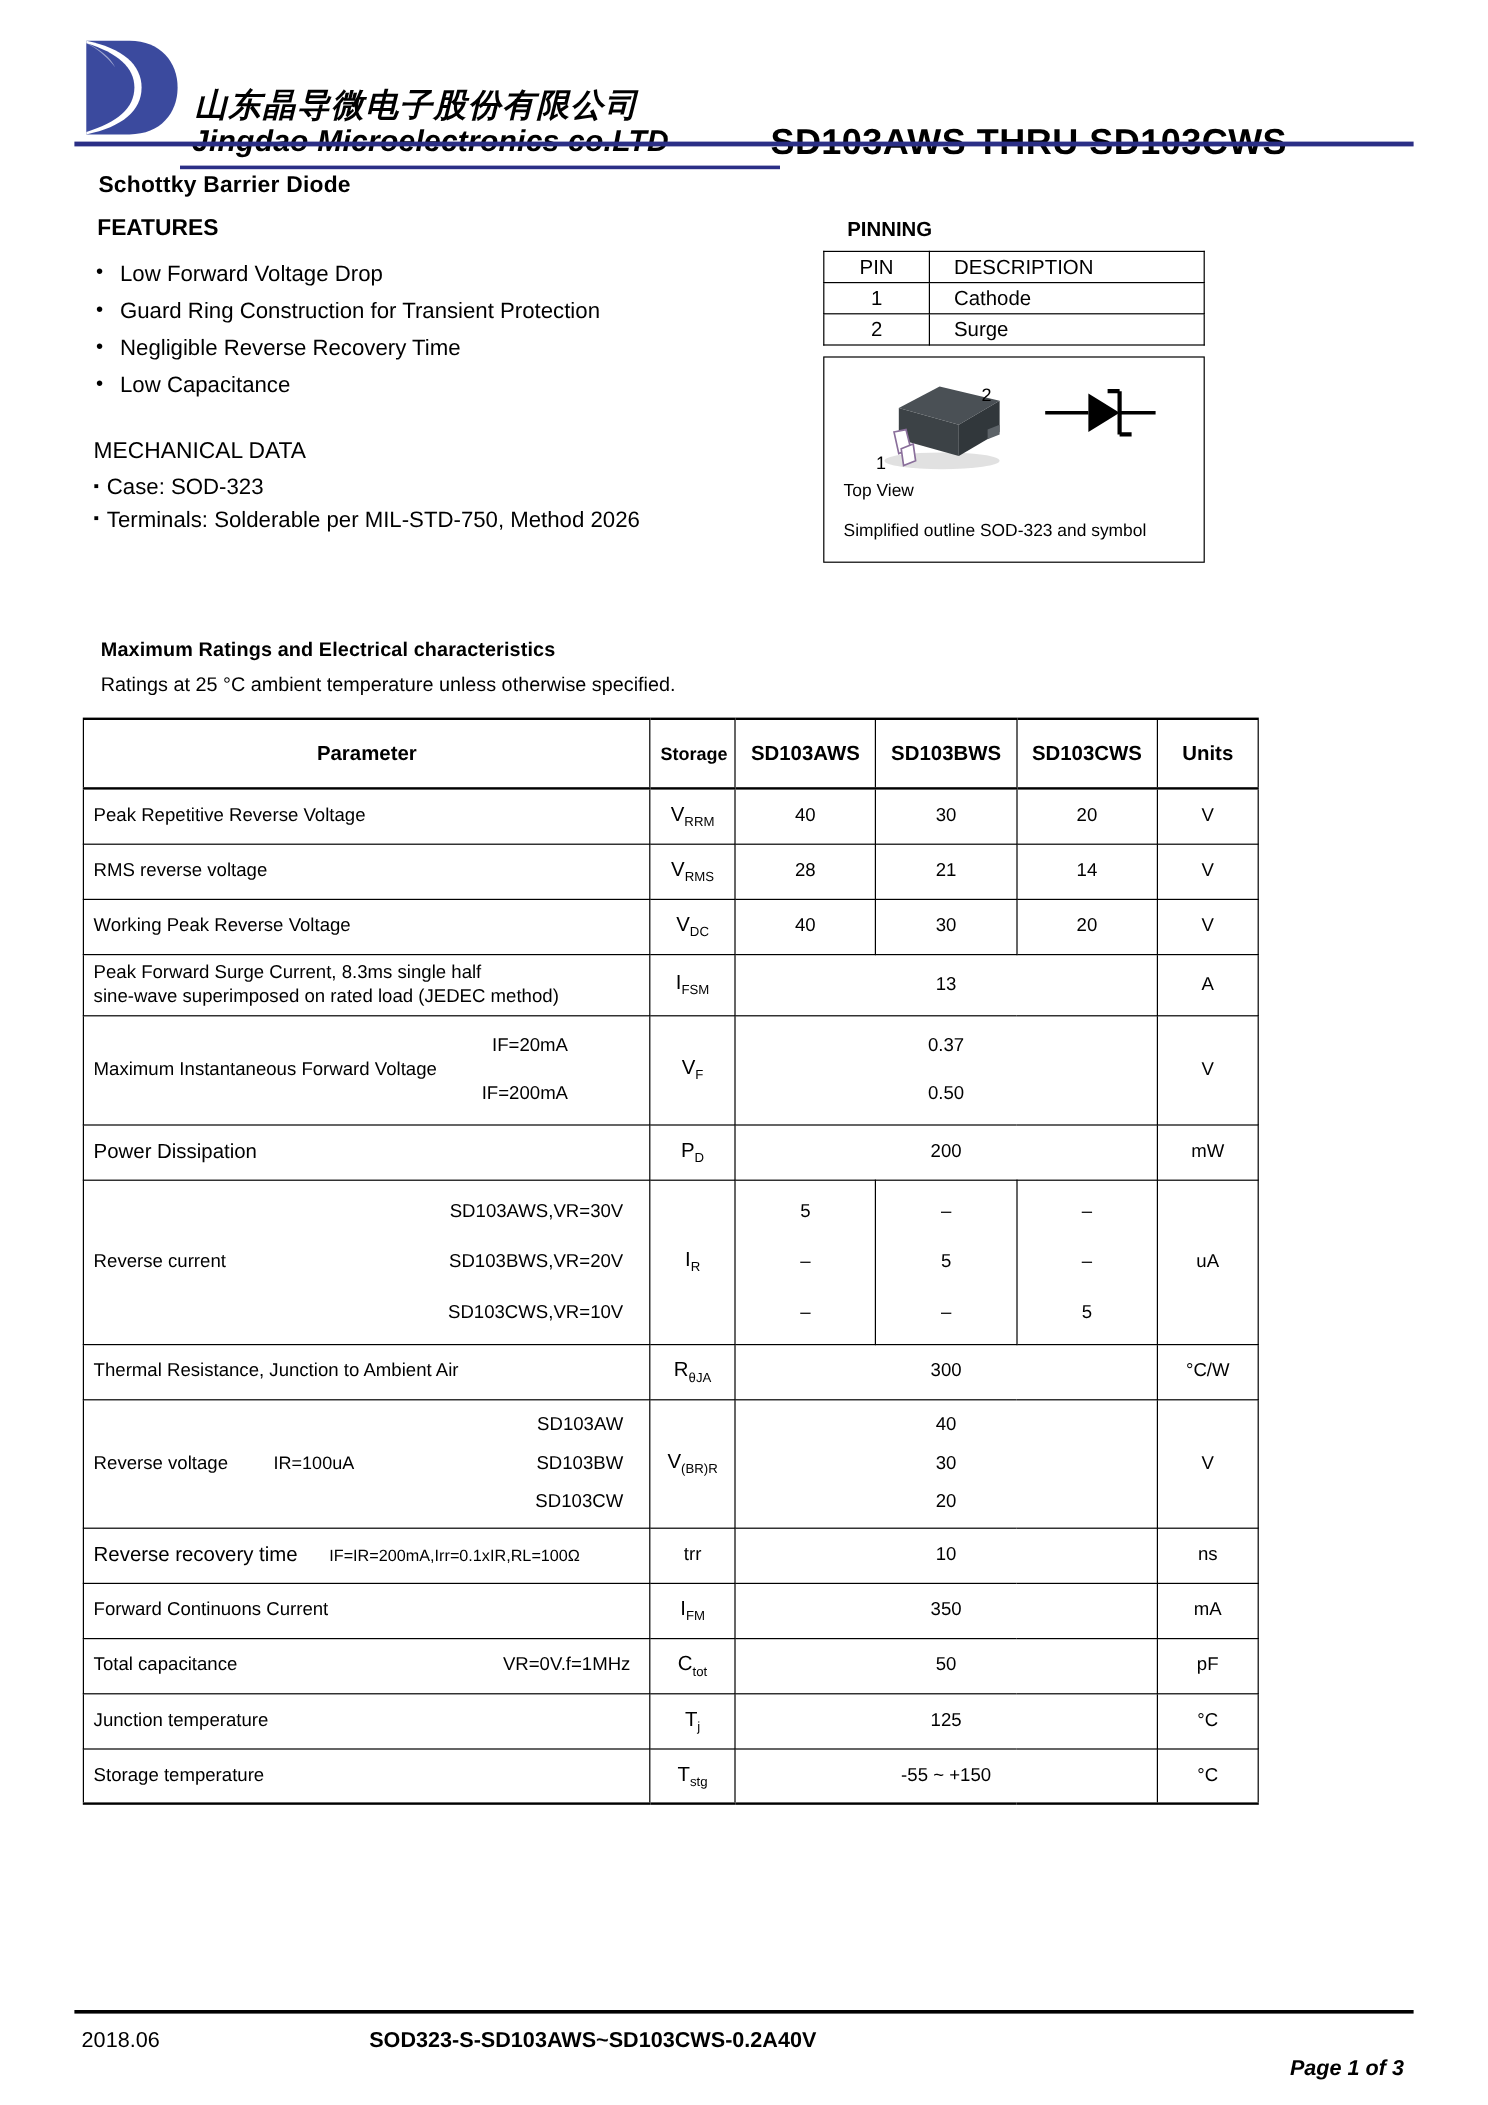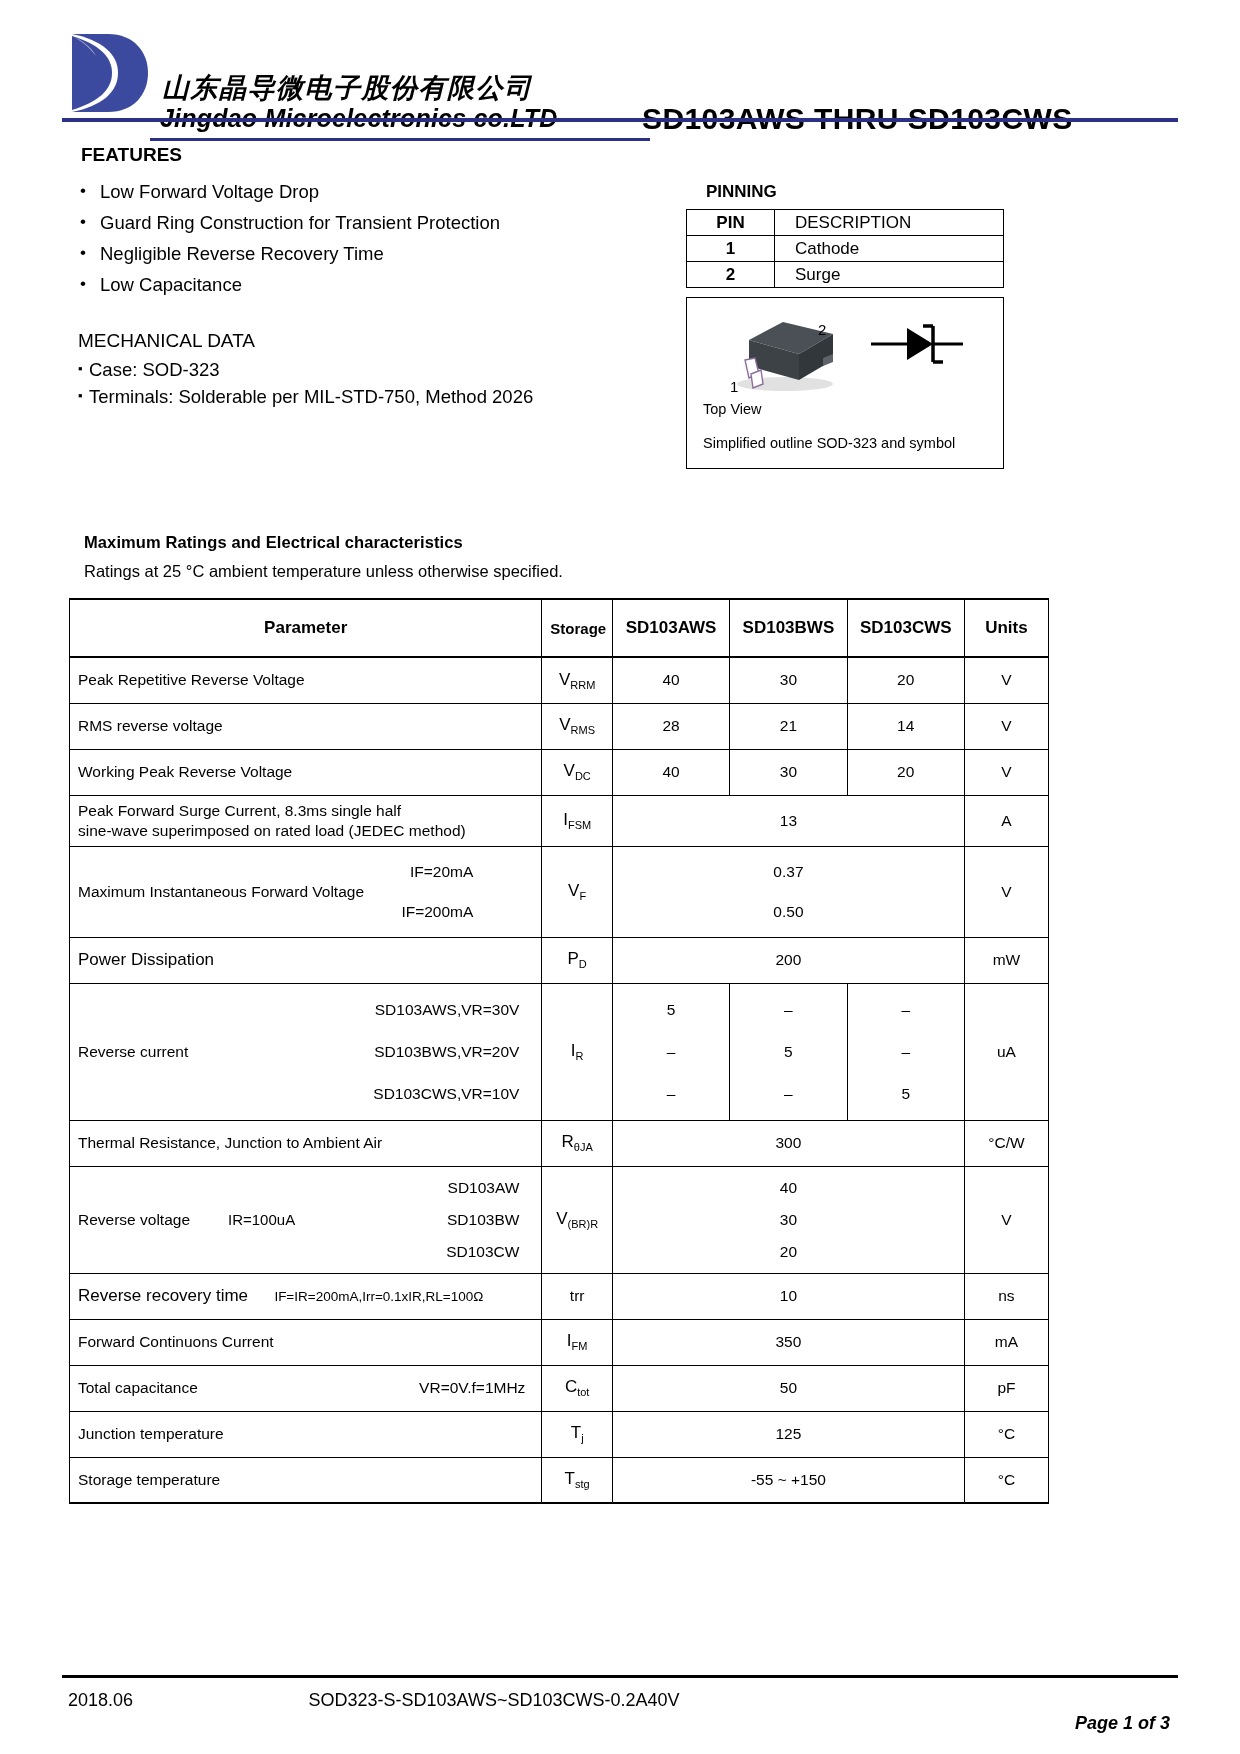--- a/index.html
+++ b/index.html
@@ -80,21 +80,21 @@
   .pinning-wrap { position: absolute; left: 686px; top: 182px; width: 320px; }
   .pinning-head { font-size: 17px; font-weight: bold; margin: 0 0 7px 20px; }
   table.pinning {
     border-collapse: collapse; width: 318px; table-layout: fixed;
   }
   table.pinning td, table.pinning th {
     border: 1.6px solid #000; height: 26px;
     font-size: 17px; font-weight: normal; text-align: center;
     padding: 2px 4px;
   }
-  table.pinning .col-pin { width: 88px; font-weight: bold; }
+  table.pinning .col-pin { width: 88px; }
   table.pinning .desc { text-align: left; padding-left: 20px; }
 
   
   .pkg-box {
     position: absolute; left: 686px; top: 297px;
     width: 318px; height: 172px; border: 1.6px solid #000;
   }
   .pkg-svg { position: absolute; left: 20px; top: 10px; }
   .symbol-svg { position: absolute; left: 180px; top: 18px; }
   .topview {
@@ -167,21 +167,21 @@
   
   .footer-rule {
     position: absolute; left: 62px; top: 1675px; width: 1116px; height: 3px;
     background: #000;
   }
   .footer-date {
     position: absolute; left: 68px; top: 1690px; font-size: 18px;
   }
   .footer-center {
     position: absolute; left: 0; top: 1690px; width: 988px;
-    text-align: center; font-size: 18px; font-weight: normal;
+    text-align: center; font-size: 18px; font-weight: bold;
   }
   .footer-page {
     position: absolute; right: 70px; top: 1689px;
     font-size: 18px; font-style: italic; font-weight: bold; margin-top: 24px;
   }
 </style>
 </head>
 <body>
 
 <div class="page">
@@ -194,20 +194,21 @@
       <path d="M4 4 C16 9 24 16 28 24 C20 14 12 8 4 4 Z" fill="#ffffff" opacity="0.5"></path>
     </svg>
     <div class="company-cn">山东晶导微电子股份有限公司</div>
     <div class="company-en">Jingdao Microelectronics co.LTD</div>
     <div class="part-title">SD103AWS  THRU  SD103CWS</div>
     <div class="rule-blue-short"></div>
   </div>
   <div class="rule-blue-long"></div>
 
   <div class="left-col">
+    <div class="subtitle">Schottky Barrier Diode</div>
     <div class="features-head">FEATURES</div>
     <ul class="features">
       <li>Low Forward Voltage Drop</li>
       <li>Guard Ring Construction for Transient Protection</li>
       <li>Negligible Reverse Recovery Time</li>
       <li>Low Capacitance</li>
     </ul>
     <div class="mech-head">MECHANICAL DATA</div>
     <div class="mech-line">Case: SOD-323</div>
     <div class="mech-line">Terminals: Solderable per MIL-STD-750, Method 2026</div>

